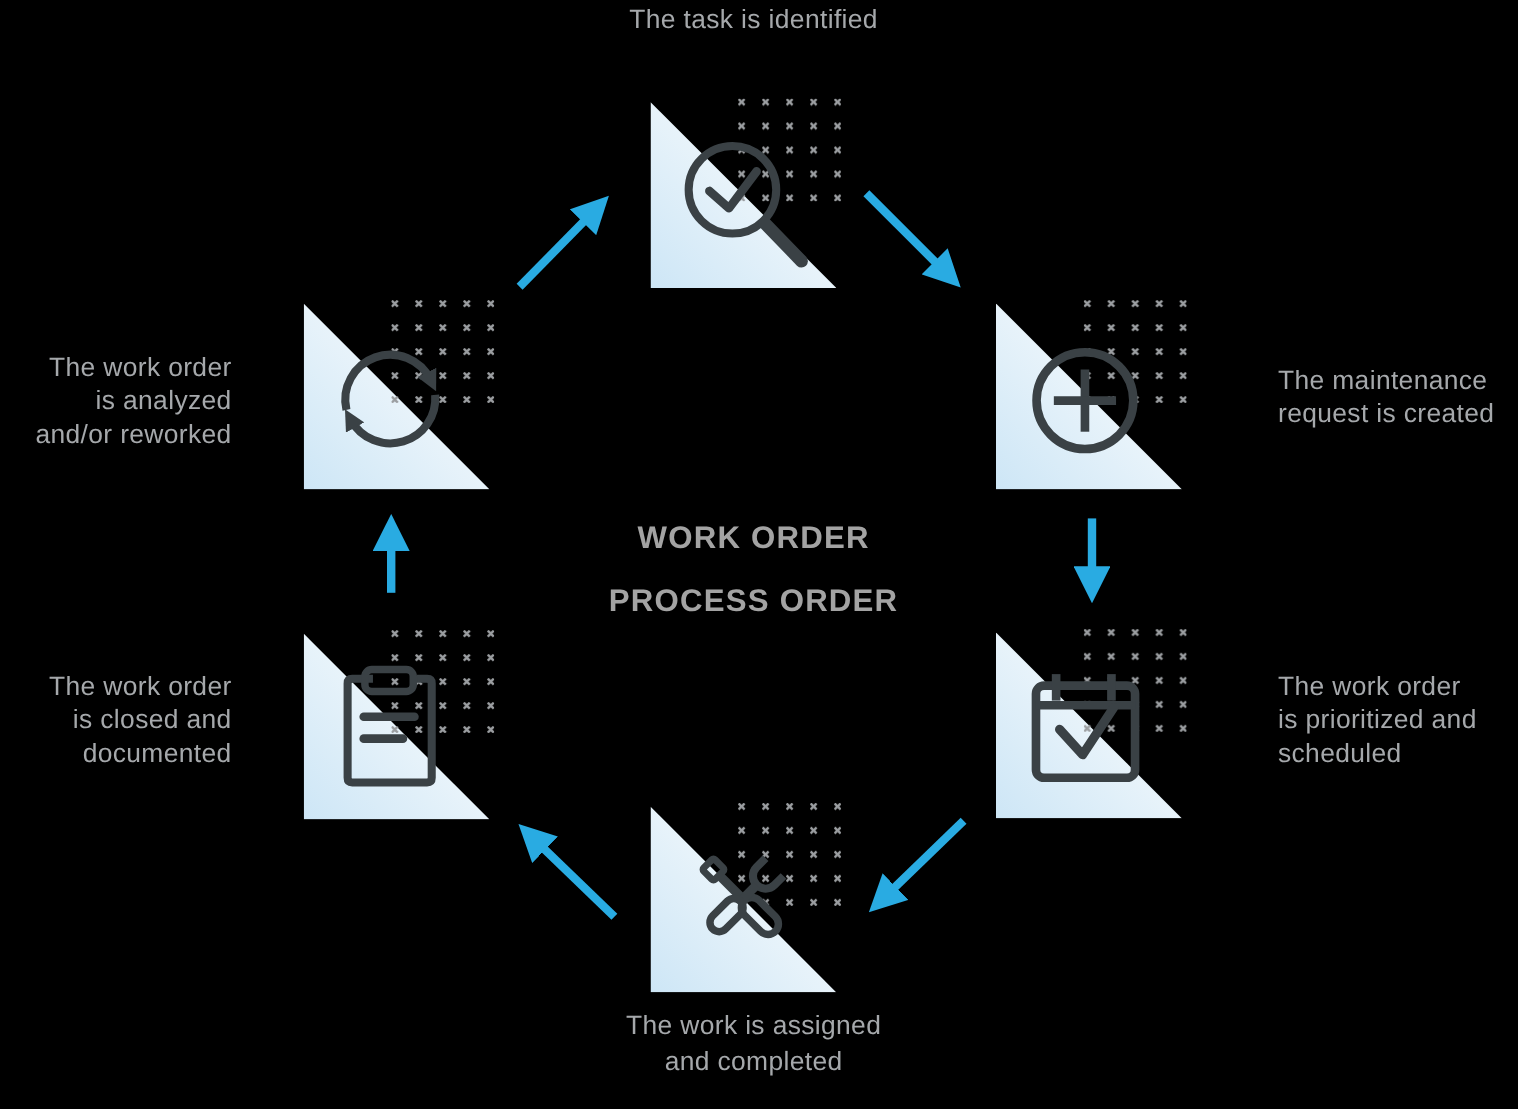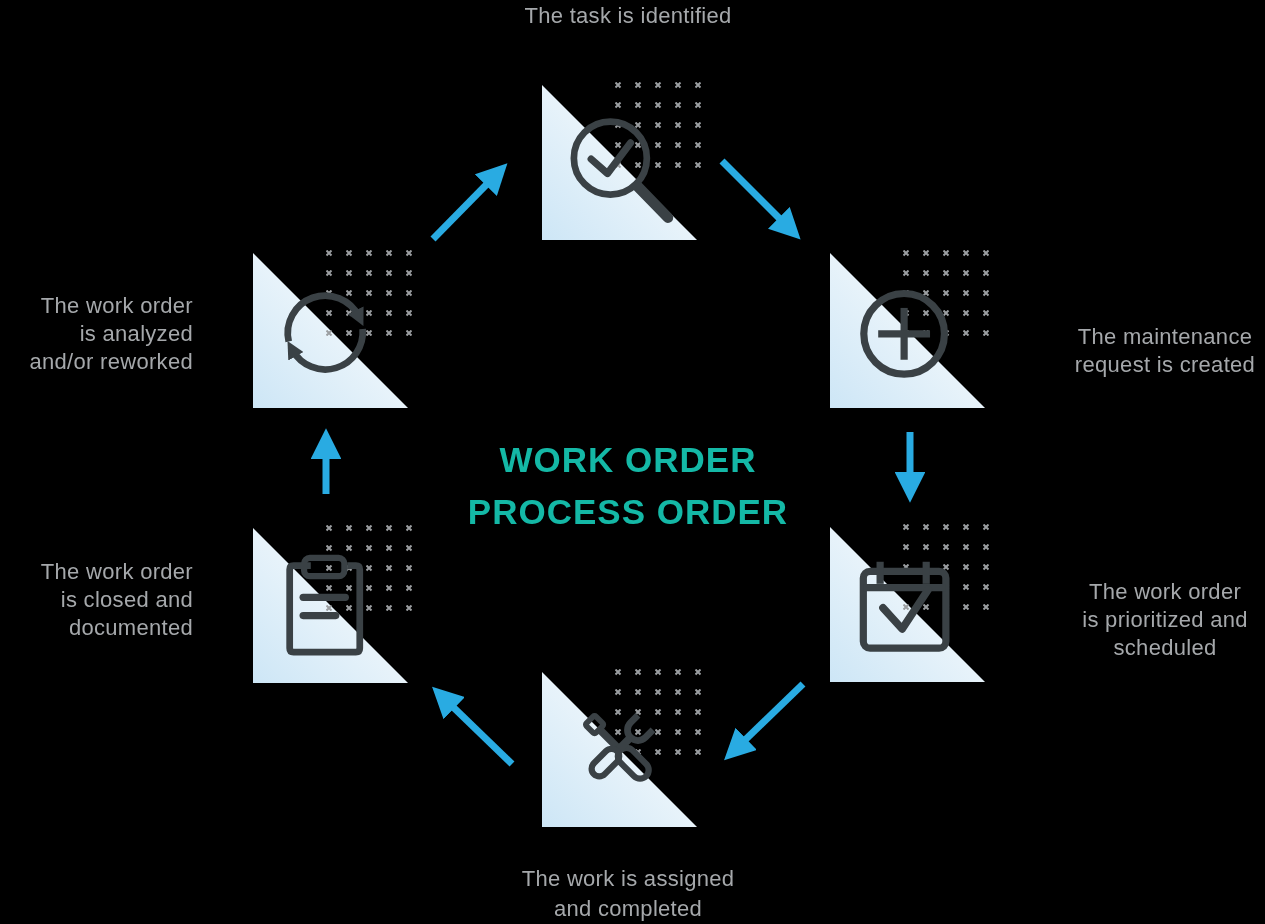--- a/index.html
+++ b/index.html
@@ -9,23 +9,23 @@
   .tri{position:absolute;left:0;top:0;width:155px;height:155px;
        background:linear-gradient(225deg,#ffffff 0%,#eef6fb 38%,#cde6f6 100%);
        clip-path:polygon(0 0,0 100%,100% 100%);}
   .dots{position:absolute;left:73px;top:-3px;}
   .icon{position:absolute;left:29px;top:29px;overflow:visible;}
   .icon .st{stroke:#3a4145;fill:none;}
   .cap{position:absolute;color:#a5a8ab;font-size:22px;line-height:28px;
        white-space:pre-line;letter-spacing:0.3px;}
   .cap-center{text-align:center;line-height:30px;}
   .cap-right{text-align:right;}
-  .cap-left{text-align:center;margin-top:20px;}
-  .title{position:absolute;left:428px;top:434px;width:400px;text-align:center;
-         color:#14b8a6;font-weight:bold;font-size:35px;line-height:52px;letter-spacing:1px;}
+  .cap-left{text-align:left;}
+  .title{position:absolute;left:428px;top:422px;width:400px;text-align:center;
+         color:#a3a3a3;font-weight:bold;font-size:26px;line-height:52px;letter-spacing:1px;}
   .arrow{position:absolute;overflow:visible;}
   .arrow line{stroke:#29abe2;stroke-width:7;}
 </style>
 </head>
 <body>
 
 <div id="stage">
 
   <svg width="0" height="0" style="position:absolute">
     <defs>
@@ -124,21 +124,21 @@
 
   <div class="cap cap-center" style="left:428px;top:1px;width:400px">The task is identified</div>
 
   <div class="cap cap-left" style="left:1065px;top:303px;width:200px">The maintenance
 request is created</div>
 
   <div class="cap cap-left" style="left:1065px;top:558px;width:200px">The work order
 is prioritized and
 scheduled</div>
 
-  <div class="cap cap-center" style="left:428px;top:864px;width:400px">The work is assigned
+  <div class="cap cap-center" style="left:428px;top:840px;width:400px">The work is assigned
 and completed</div>
 
   <div class="cap cap-right" style="left:0px;top:558px;width:193px">The work order
 is closed and
 documented</div>
 
   <div class="cap cap-right" style="left:0px;top:292px;width:193px">The work order
 is analyzed
 and/or reworked</div>
 

